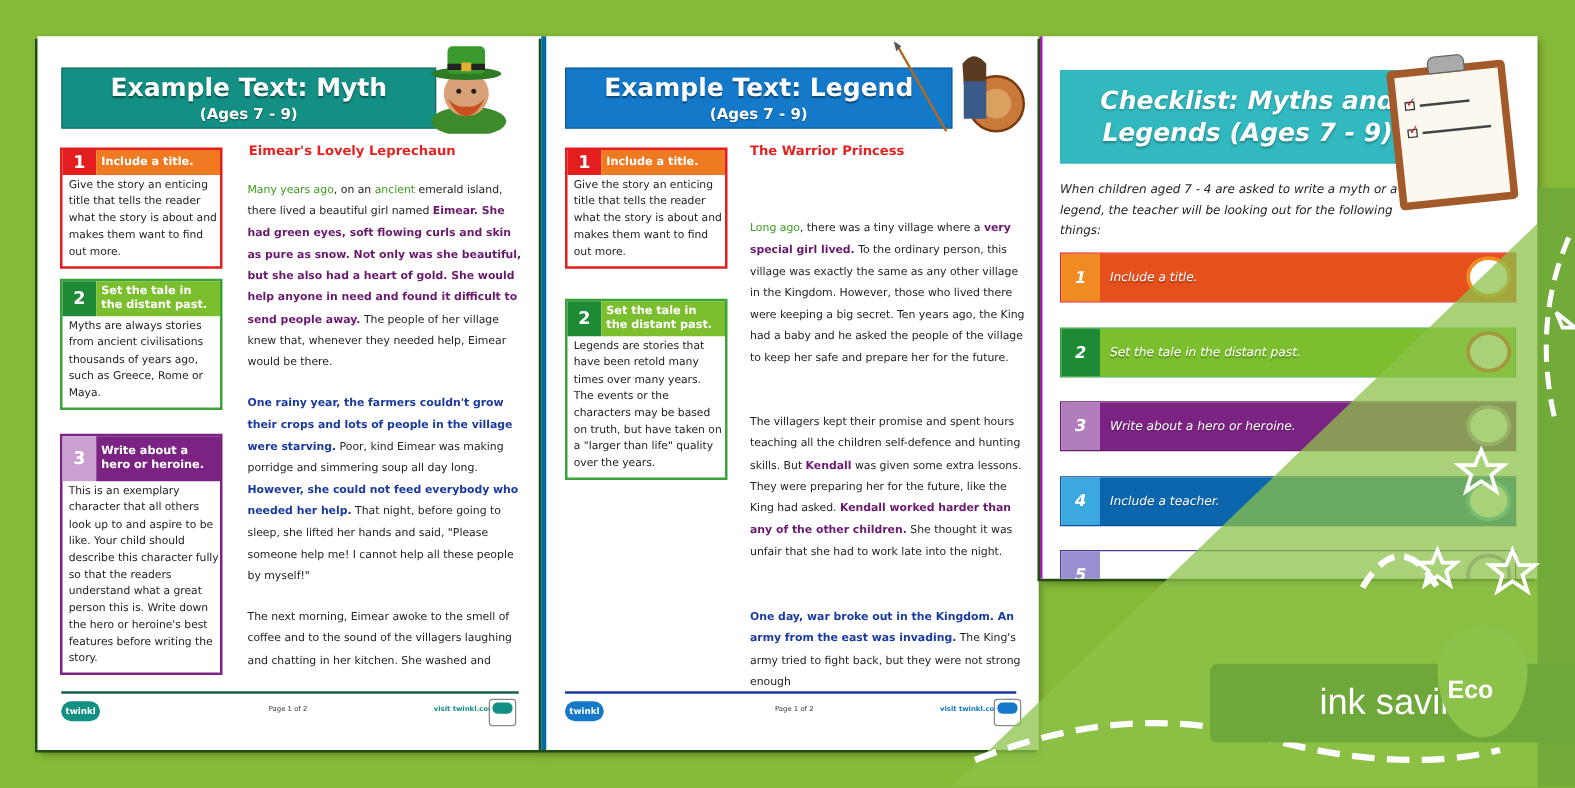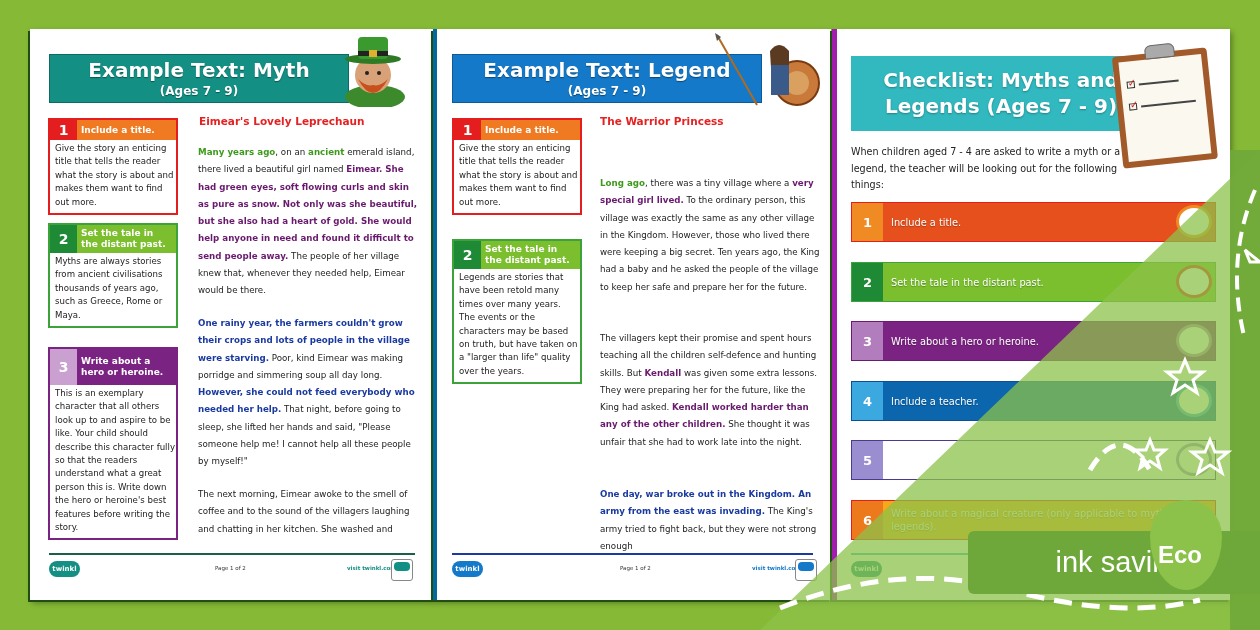--- a/index.html
+++ b/index.html
@@ -10,21 +10,21 @@
     position: relative;
   }
   .page {
     position: absolute;
     background: #fff;
     box-shadow: -2px 2px 0 #1f4d12, 2px 3px 6px rgba(0,0,0,0.35);
     overflow: hidden;
   }
   #page1 { left: 30px; top: 29px; width: 403px; height: 571px; }
   #page2 { left: 433px; top: 29px; width: 398px; height: 571px; border-left: 4px solid #0369a1; }
-  #page3 { left: 832px; top: 29px; width: 398px; height: 571px; border-left: 5px solid #a21caf; }
+  #page3 { left: 832px; top: 29px; width: 398px; height: 434px; border-left: 2px solid #a21caf; font-style: italic; }
 
   .banner {
     position: absolute; left: 19px; top: 25px; height: 49px;
     color: #fff; text-align: center; border: 1px solid rgba(0,0,0,0.25);
   }
   .banner .t1 { font-weight: bold; font-size: 20px; line-height: 26px; padding-top: 2px; text-shadow: 0 1px 1px rgba(0,0,0,0.4);}
   .banner .t2 { font-weight: bold; font-size: 12px; line-height: 16px; text-shadow: 0 1px 1px rgba(0,0,0,0.4);}
   #page1 .banner { width: 300px; background: #138f84; }
   #page2 .banner { width: 310px; background: #1379c8; left: 15px; }
 
@@ -41,21 +41,21 @@
   .tip.red .tip-label { background: #f07a22; }
   .tip.green { border-color: #3ca33a; }
   .tip.green .tip-num { background: #1f8a36; }
   .tip.green .tip-label { background: #7bbf2e; }
   .tip.purple { border-color: #7b2382; }
   .tip.purple .tip-num { background: #c9a0d0; }
   .tip.purple .tip-label { background: #7b2382; }
 
   .story-title { position: absolute; color: #e52222; font-weight: bold; font-size: 10.5px; }
   .para { position: absolute; font-size: 8.7px; line-height: 17.3px; color: #222; }
-  .g { color: #3d9a1d; font-weight: bold; }
+  .g { color: #3d9a1d; font-weight: normal; }
   .p { color: #6a1a6e; font-weight: bold; }
   .b { color: #1a3aa0; font-weight: bold; }
 
   .footer-line { position: absolute; left: 19px; right: 18px; top: 524px; height: 2px; }
   .footer-logo { position: absolute; left: 19px; top: 532px; width: 31px; height: 16px; border-radius: 8px; color: #fff; font-size: 7px; font-weight: bold; display: flex; align-items: center; justify-content: center; }
   .footer-page { position: absolute; left: 185px; top: 536px; font-size: 5.5px; color: #333; }
   .footer-visit { position: absolute; left: 317px; top: 536px; font-size: 5.5px; font-weight: bold; }
   .footer-badge { position: absolute; left: 361px; top: 530px; width: 22px; height: 22px; border: 1px solid #888; border-radius: 3px; background: #fff; }
   .footer-badge .inner { position: absolute; left: 2px; top: 2px; right: 2px; height: 9px; border-radius: 4px; }
 
@@ -78,21 +78,21 @@
   .ck-row { position: absolute; left: 14px; width: 365px; height: 40px; display: flex; border: 1.5px solid; }
   .ck-num { width: 31px; display: flex; align-items: center; justify-content: center; color: #fff; font-weight: bold; font-size: 13px; }
   .ck-label { flex: 1; color: #fff; font-size: 9.8px; padding-left: 8px; display: flex; align-items: center; line-height: 13px; text-shadow: 0 1px 1px rgba(0,0,0,0.3); }
   .ck-circle { position: absolute; right: 3px; top: 2px; width: 36px; height: 33px; border-radius: 50%; background: #fff; border: 3px solid; }
 
   
   .eco-overlay { position: absolute; left: 0; top: 0; width: 1260px; height: 630px; pointer-events: none; }
   .eco-badge { position: absolute; left: 968px; top: 531px; width: 292px; height: 63px; background: #6fa83a; border-radius: 6px 0 0 6px; display: flex; align-items: center; justify-content: center; }
   .eco-text { color: #fff; font-size: 29px; padding-left: 12px; font-family: "Liberation Sans", sans-serif; }
   .eco-leaf { position: absolute; left: 1150px; top: 500px; width: 72px; height: 90px; background: #8cc24a; border-radius: 50% 50% 50% 50% / 40% 40% 60% 60%; }
-  .eco-word { position: absolute; left: 1158px; top: 541px; color: #fff; font-size: 24px; font-weight: bold; font-family: "Liberation Sans", sans-serif; }
+  .eco-word { position: absolute; left: 1158px; top: 541px; color: #fff; font-size: 20px; font-weight: bold; font-family: "Liberation Sans", sans-serif; }
 </style>
 </head>
 <body>
 
 <div id="page1" class="page">
   <div class="banner">
     <div class="t1">Example Text: Myth</div>
     <div class="t2">(Ages 7 - 9)</div>
   </div>
   <svg class="illustration" style="left:310px;top:6px;" width="70" height="72" viewBox="0 0 70 72">

